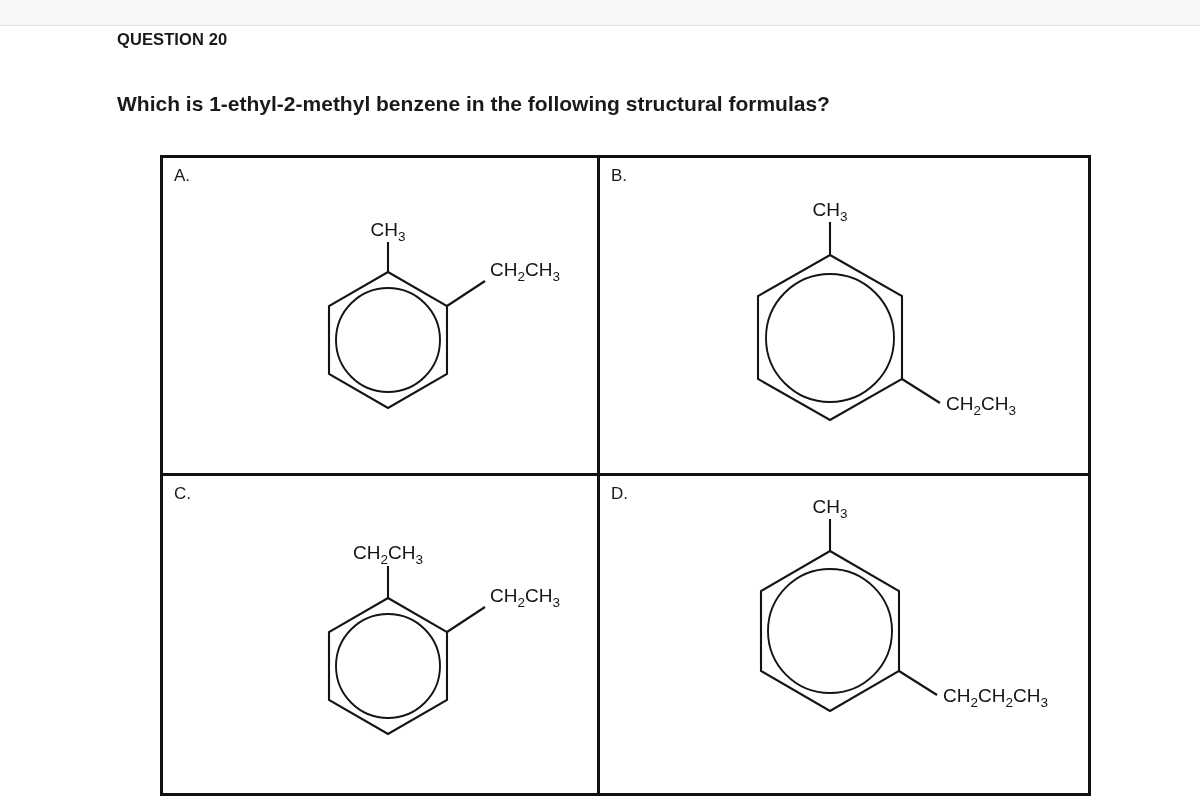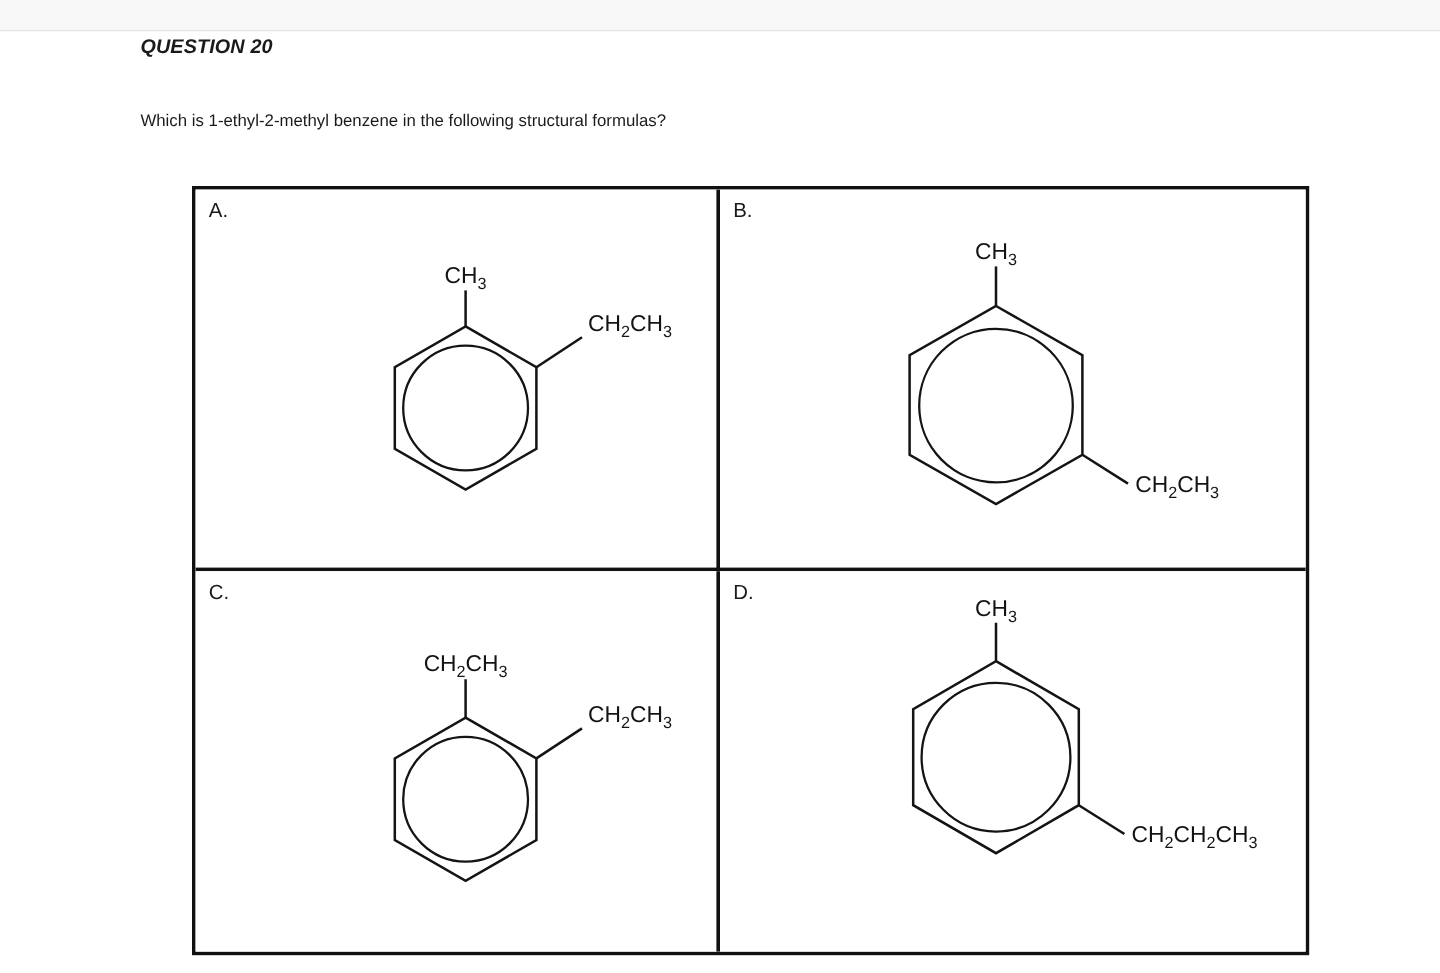--- a/index.html
+++ b/index.html
@@ -31,30 +31,29 @@
   
   #question-heading {
     position: absolute;
     left: 117px;
     top: 30px;
     font-size: 16.5px;
     font-weight: bold;
     letter-spacing: 0.1px;
     color: #1a1a1a;
     white-space: nowrap;
-    font-style: italic;
   }
 
   
   #question-prompt {
     position: absolute;
     left: 117px;
     top: 92px;
-    font-size: 14px;
-    font-weight: normal;
+    font-size: 21px;
+    font-weight: bold;
     color: #1a1a1a;
     white-space: nowrap;
   }
 
   
   #options-grid {
     position: absolute;
     left: 160px;
     top: 155px;
     width: 931px;

